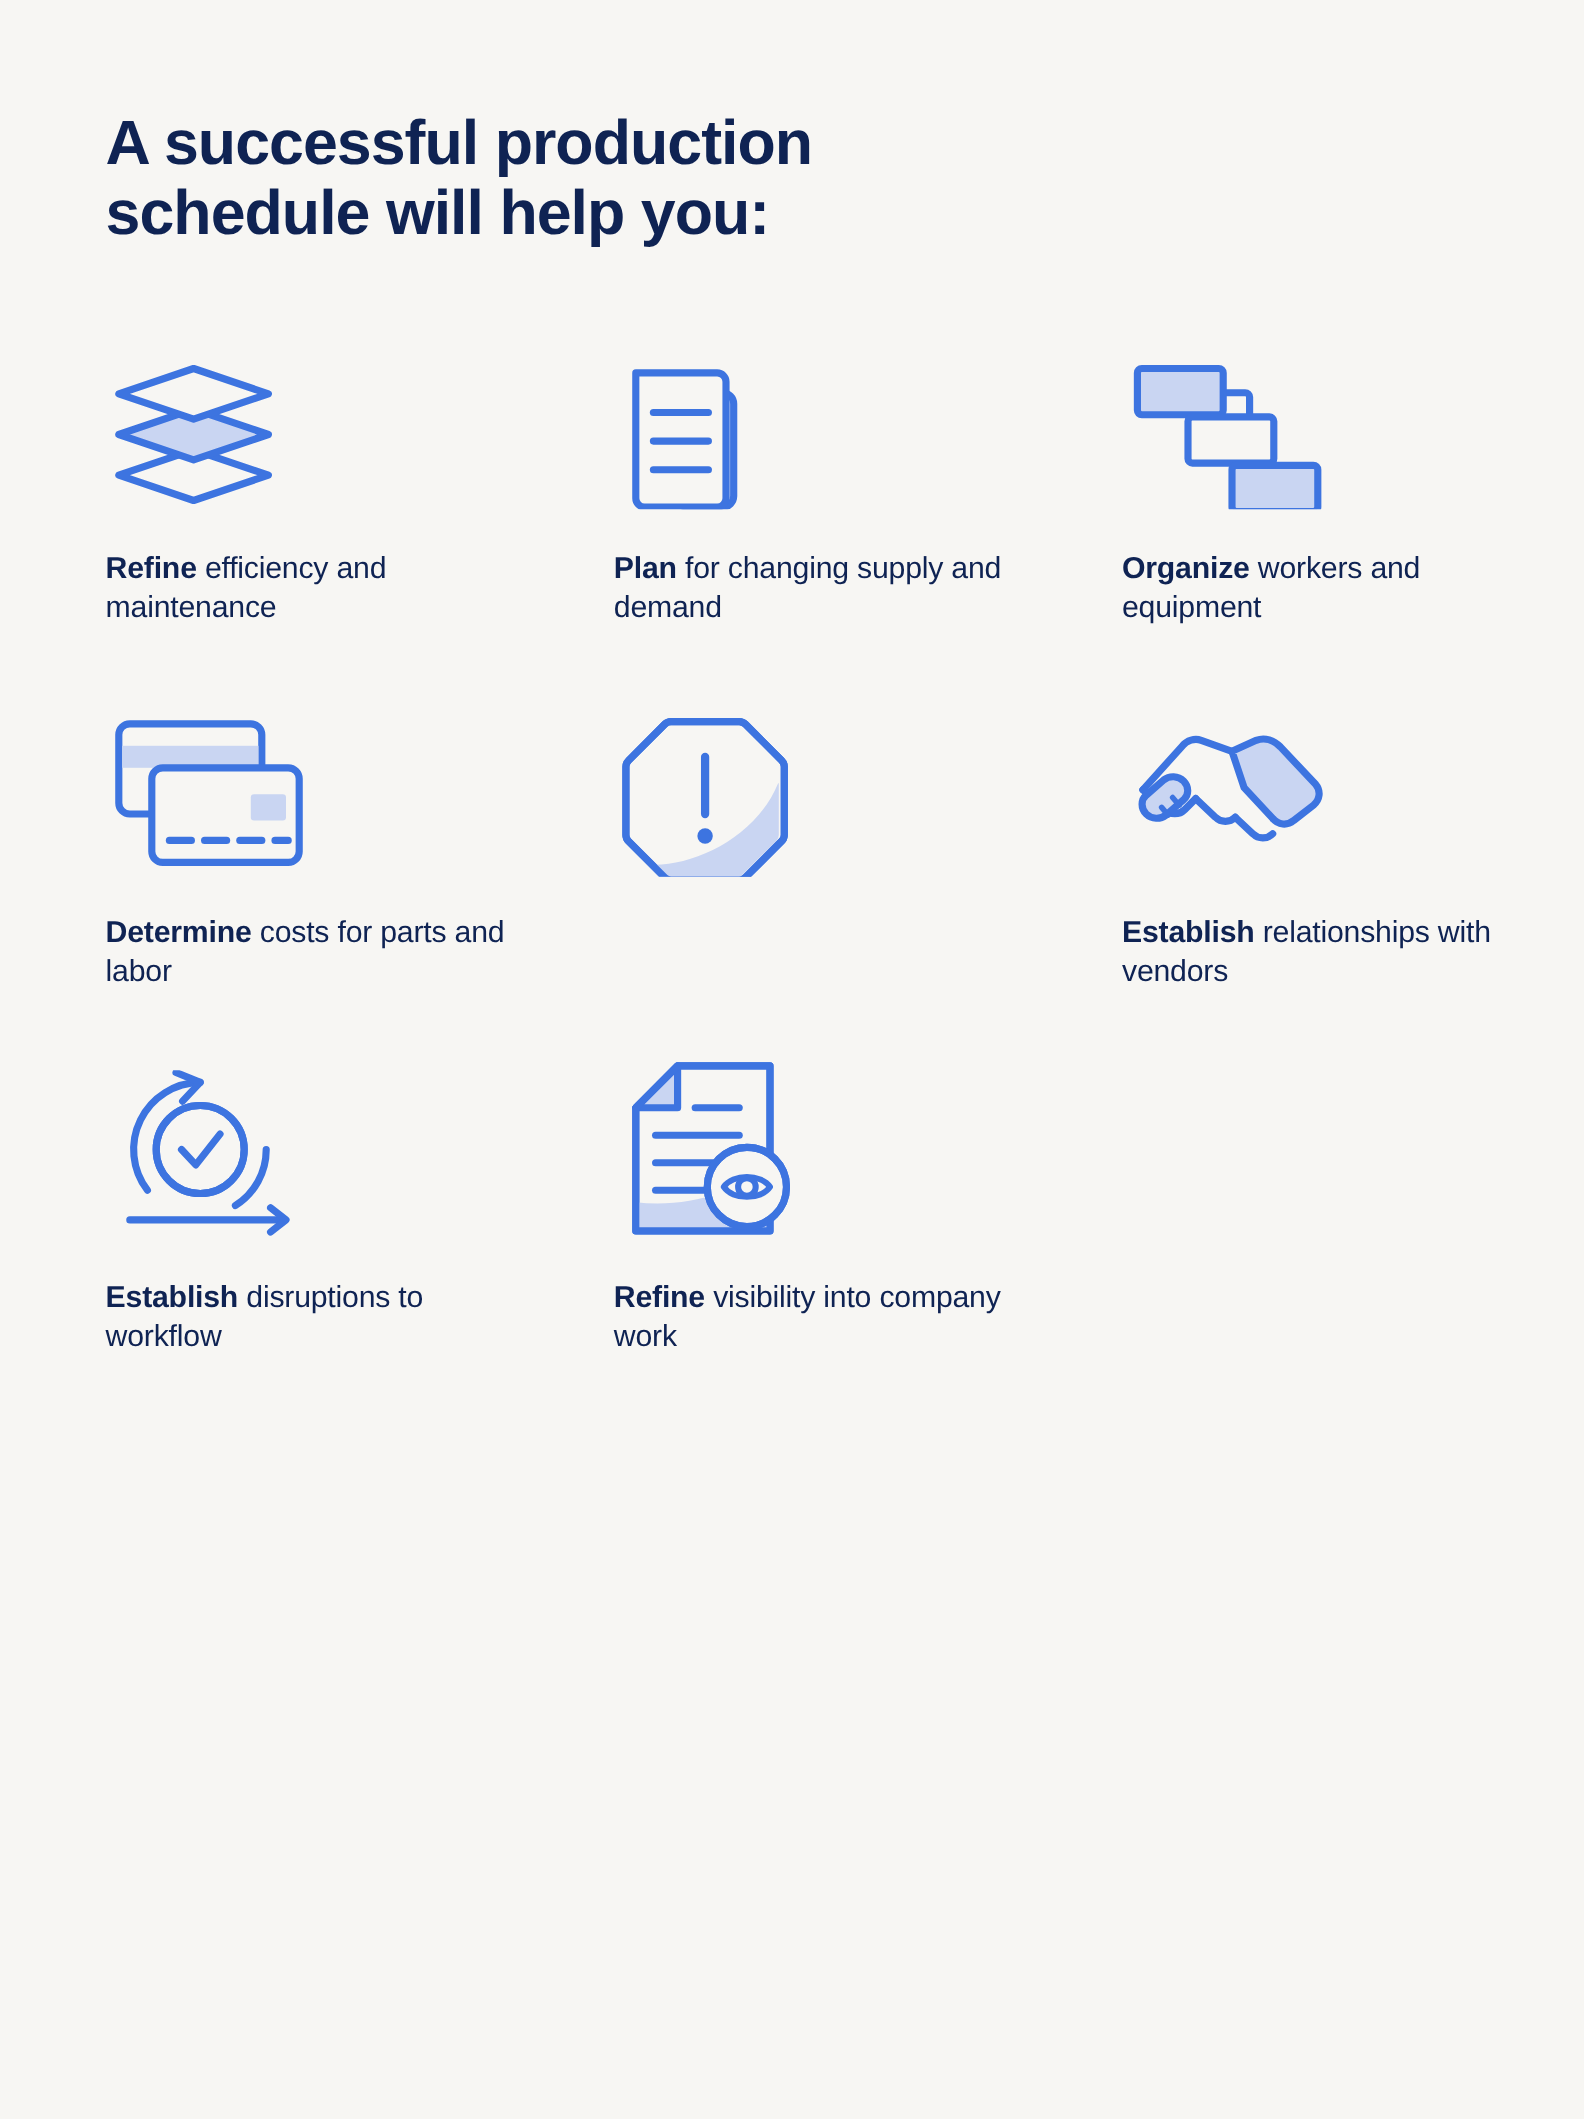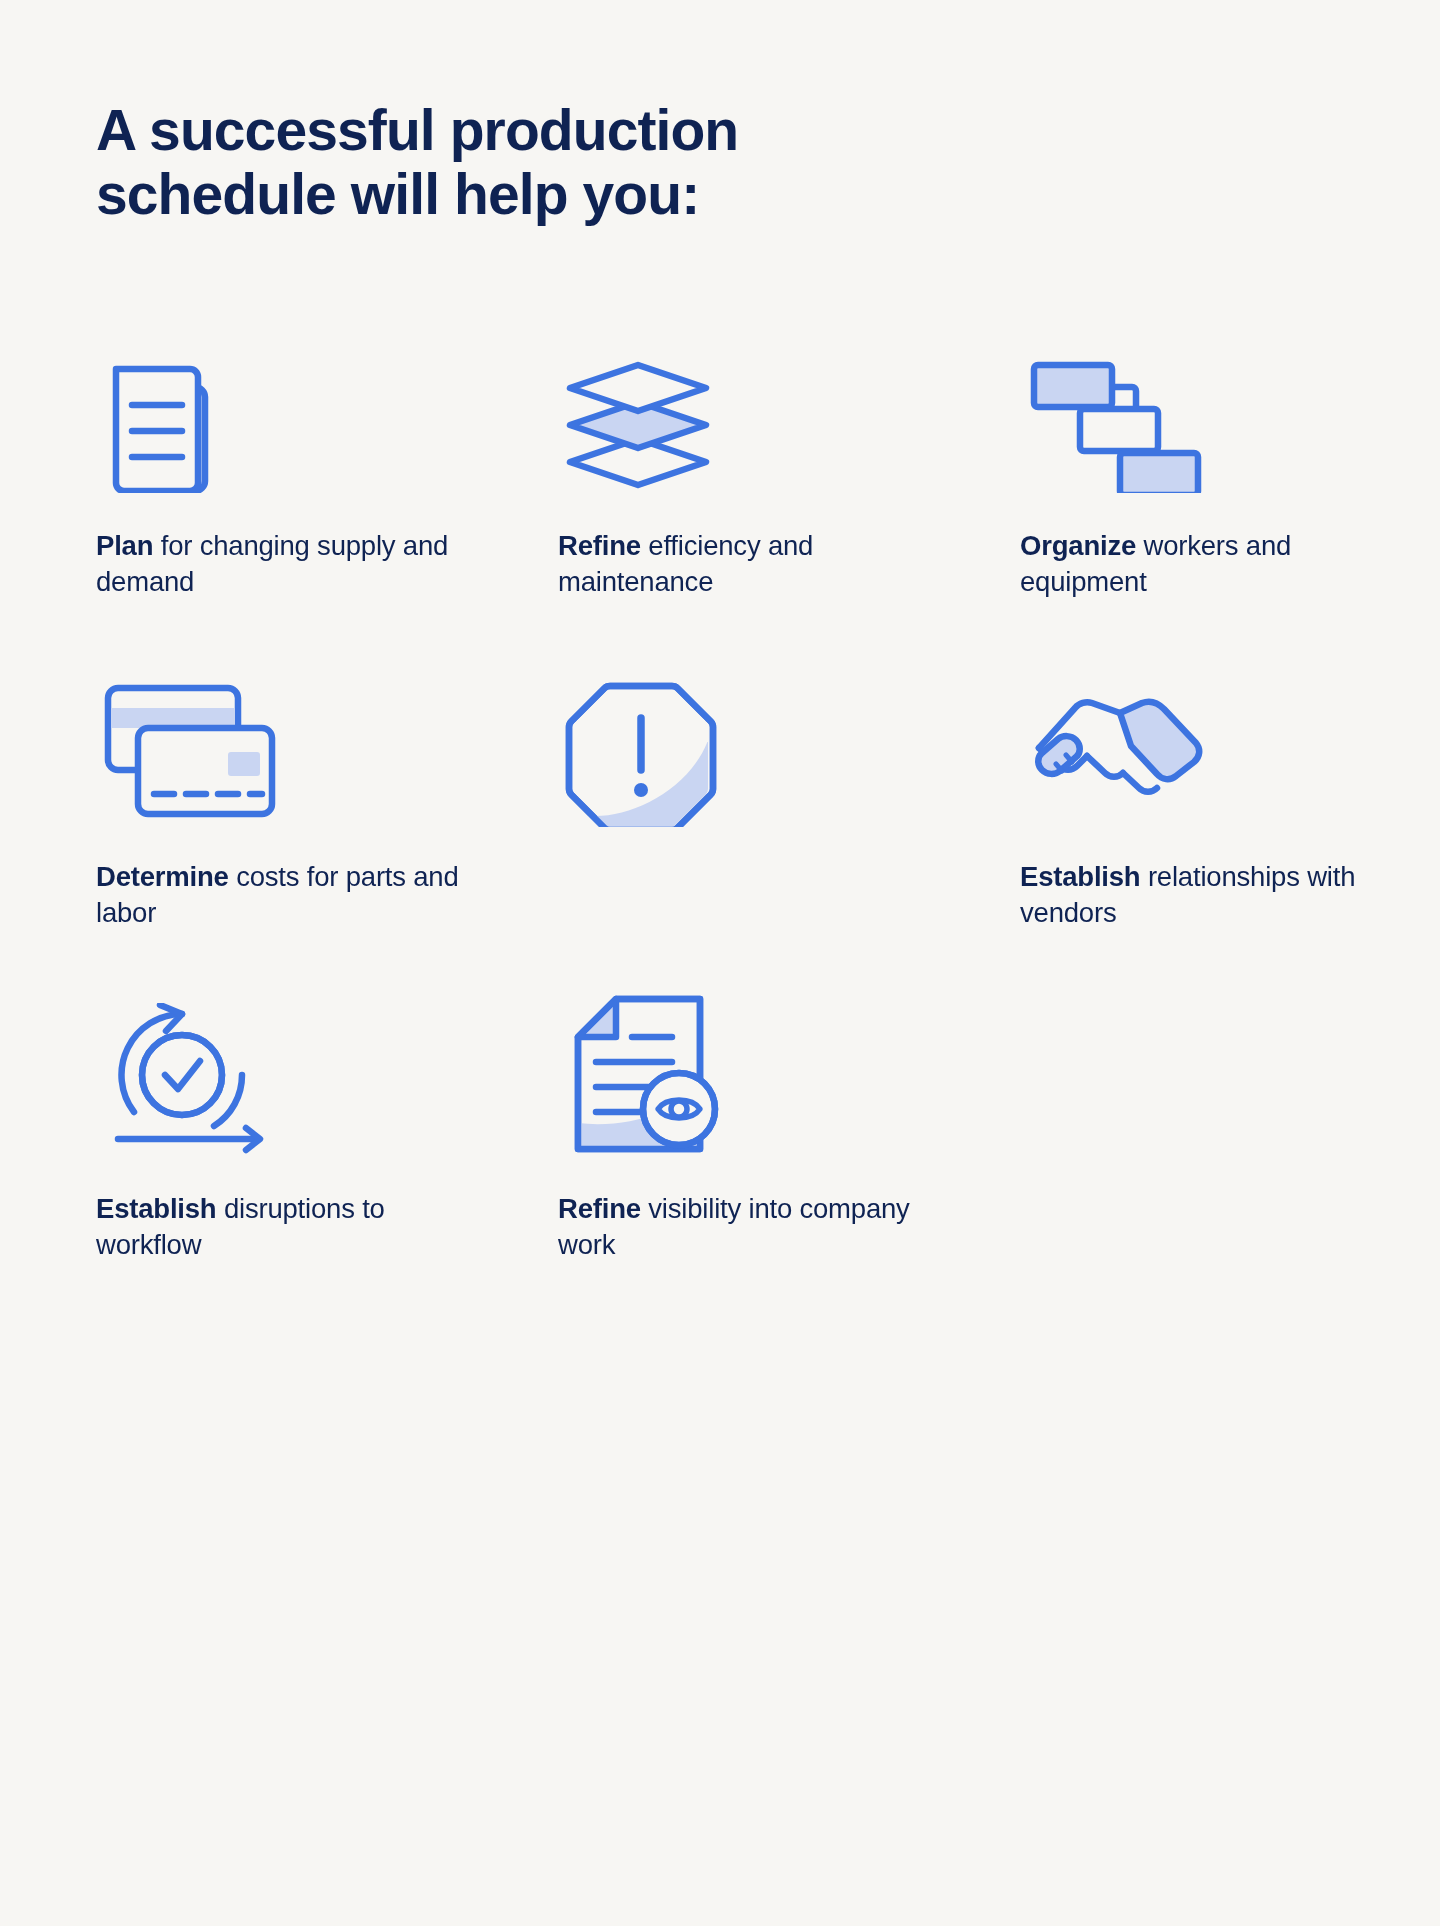--- a/index.html
+++ b/index.html
@@ -26,21 +26,21 @@
     height:1926px;
     padding:98px 0 0 96px;
   }
   .title{
     font-size:57px;
     line-height:1.13;
     font-weight:700;
     letter-spacing:-0.9px;
     color:var(--navy);
     max-width:820px;
-    margin:0 0 103px 0;
+    margin:0 0 73px 0;
     white-space:pre-line;
   }
   .grid{
     display:grid;
     grid-template-columns:repeat(3, 462px);
     grid-auto-rows:auto;
     row-gap:62px;
     column-gap:0;
     width:1320px;
   }
@@ -70,43 +70,43 @@
 
 <div class="page">
 
   <h1 class="title">A successful production
 schedule will help you:</h1>
 
   <div class="grid">
 
     <div class="cell">
       <div class="icon-wrap">
+        <svg width="160" height="150" viewBox="0 0 160 150" fill="none">
+          <path d="M80 96 L148 119 L80 142 L12 119 Z" fill="#f7f6f3" stroke="#3d74e0" stroke-width="6.5" stroke-linejoin="round"></path>
+          <path d="M80 59 L148 82 L80 105 L12 82 Z" fill="#c9d5f2" stroke="#3d74e0" stroke-width="6.5" stroke-linejoin="round"></path>
+          <path d="M80 22 L148 45 L80 68 L12 45 Z" fill="#f7f6f3" stroke="#3d74e0" stroke-width="6.5" stroke-linejoin="round"></path>
+        </svg>
+      </div>
+      <div class="cell-label">
+        <b>Refine</b><span> efficiency and maintenance</span>
+      </div>
+    </div>
+
+    <div class="cell">
+      <div class="icon-wrap">
         <svg width="150" height="150" viewBox="0 0 150 150" fill="none">
           <rect x="57" y="44" width="52" height="104" rx="10" fill="#c9d5f2" stroke="#3d74e0" stroke-width="6.5"></rect>
           <path d="M20 26 h74 a8 8 0 0 1 8 8 v106 a8 8 0 0 1 -8 8 h-66 a8 8 0 0 1 -8 -8 v-106 a8 8 0 0 1 0 0 z" fill="#f7f6f3" stroke="#3d74e0" stroke-width="6.5" stroke-linejoin="round"></path>
           <line x1="36" y1="62" x2="86" y2="62" stroke="#3d74e0" stroke-width="6.5" stroke-linecap="round"></line>
           <line x1="36" y1="88" x2="86" y2="88" stroke="#3d74e0" stroke-width="6.5" stroke-linecap="round"></line>
           <line x1="36" y1="114" x2="86" y2="114" stroke="#3d74e0" stroke-width="6.5" stroke-linecap="round"></line>
         </svg>
       </div>
       <div class="cell-label">
         <b>Plan</b><span> for changing supply and demand</span>
-      </div>
-    </div>
-
-    <div class="cell">
-      <div class="icon-wrap">
-        <svg width="160" height="150" viewBox="0 0 160 150" fill="none">
-          <path d="M80 96 L148 119 L80 142 L12 119 Z" fill="#f7f6f3" stroke="#3d74e0" stroke-width="6.5" stroke-linejoin="round"></path>
-          <path d="M80 59 L148 82 L80 105 L12 82 Z" fill="#c9d5f2" stroke="#3d74e0" stroke-width="6.5" stroke-linejoin="round"></path>
-          <path d="M80 22 L148 45 L80 68 L12 45 Z" fill="#f7f6f3" stroke="#3d74e0" stroke-width="6.5" stroke-linejoin="round"></path>
-        </svg>
-      </div>
-      <div class="cell-label">
-        <b>Refine</b><span> efficiency and maintenance</span>
       </div>
     </div>
 
     <div class="cell">
       <div class="icon-wrap">
         <svg width="190" height="150" viewBox="0 0 190 150" fill="none">
           <path d="M88 44 h24 a4 4 0 0 1 4 4 v18" stroke="#3d74e0" stroke-width="6.5" fill="none"></path>
           <path d="M116 110 v18 a4 4 0 0 0 4 4 h10" stroke="#3d74e0" stroke-width="6.5" fill="none"></path>
           <rect x="14" y="22" width="78" height="42" rx="4" fill="#c9d5f2" stroke="#3d74e0" stroke-width="6.5"></rect>
           <rect x="60" y="66" width="78" height="42" rx="4" fill="#f7f6f3" stroke="#3d74e0" stroke-width="6.5"></rect>

